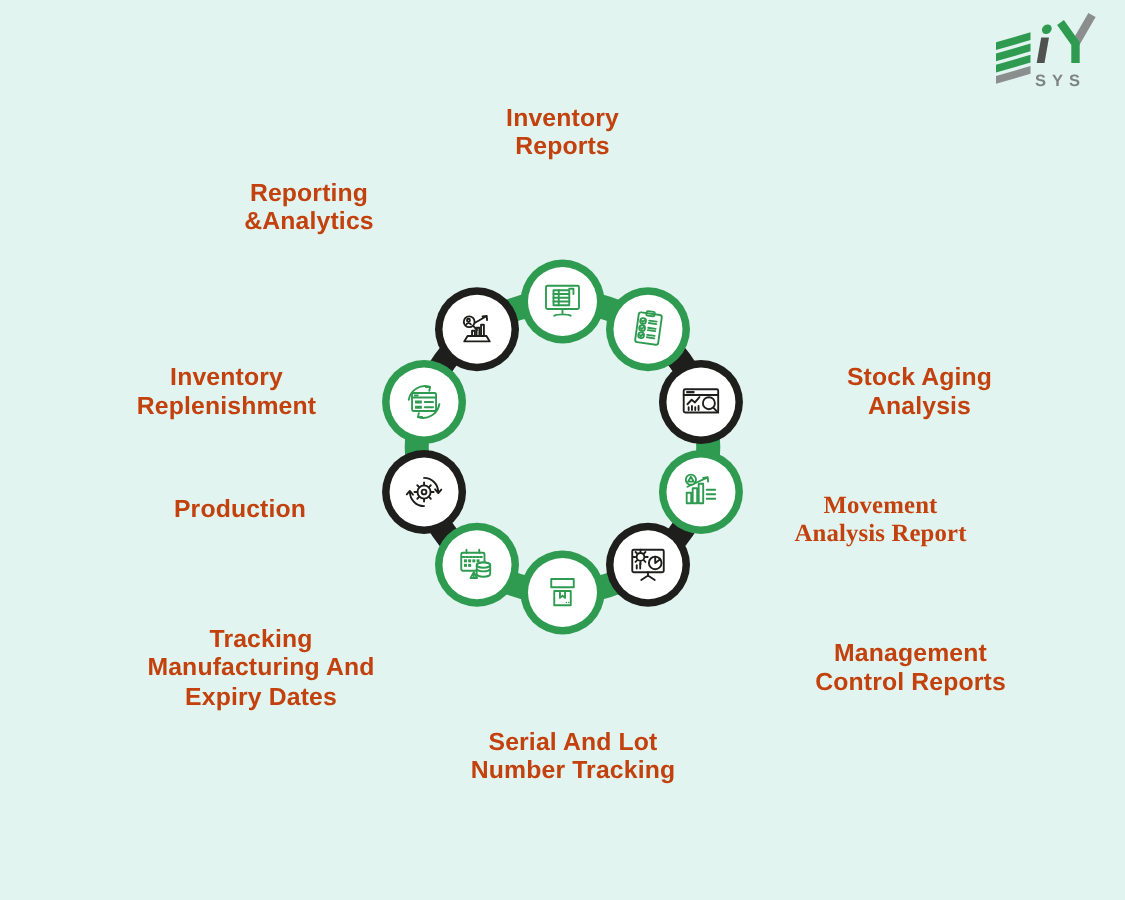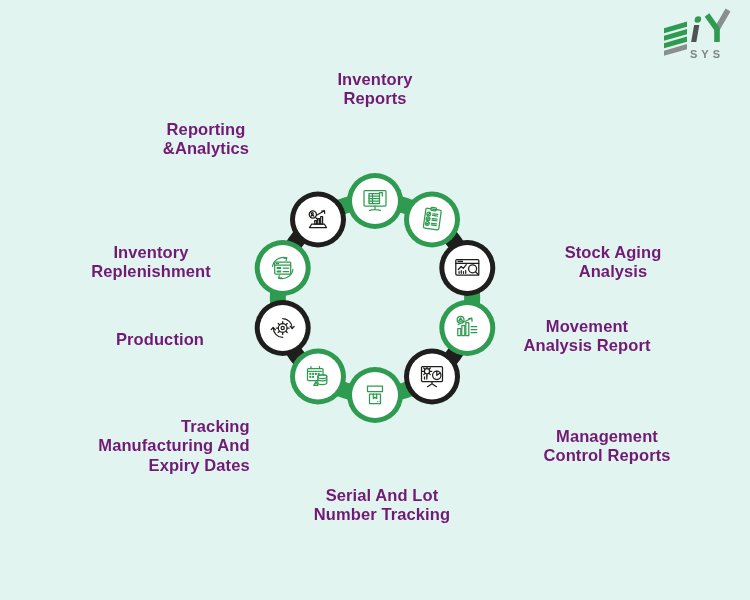--- a/index.html
+++ b/index.html
@@ -5,21 +5,21 @@
   html,body{margin:0;padding:0;}
   .stage{
     position:relative;width:750px;height:600px;overflow:hidden;
     background:#e2f4f0;
     font-family:"Liberation Sans",sans-serif;
   }
   .label{
     position:absolute;transform:translate(-50%,-50%);
     text-align:center;white-space:pre-line;
     font-weight:700;font-size:16.5px;line-height:1.17;
-    color:#701a75;letter-spacing:.1px;
+    color:#c2410c;letter-spacing:.1px;
   }
   .diagram-svg{position:absolute;left:0;top:0;}
   .logo{position:absolute;left:654px;top:3px;}
   .arc{fill:none;stroke-width:16;stroke-linecap:round;}
   .arc.g{stroke:#2E9B50;}
   .arc.b{stroke:#1E1E1C;}
   .node-icon path,.node-icon rect,.node-icon circle,.node-icon ellipse{
     fill:none;stroke:currentColor;stroke-width:1.25;
     stroke-linecap:round;stroke-linejoin:round;
   }
@@ -32,27 +32,27 @@
 </style>
 </head>
 <body>
 
 <div class="stage">
 
   <div class="label" style="left:375px;top:89px;">Inventory
 Reports</div>
   <div class="label" style="left:613px;top:262px;">Stock Aging
 Analysis</div>
-  <div class="label" style="left:587px;top:336px;">Movement
+  <div class="label" style="left:587px;top:346px;font-family:Liberation Serif, serif;">Movement
 Analysis Report</div>
   <div class="label" style="left:575px;top:446px;margin-left:32px;">Management
 Control Reports</div>
   <div class="label" style="left:382px;top:505px;">Serial And Lot
 Number Tracking</div>
-  <div class="label" style="left:174px;top:446px;text-align:right;">Tracking
+  <div class="label" style="left:174px;top:446px;">Tracking
 Manufacturing And
 Expiry Dates</div>
   <div class="label" style="left:160px;top:340px;">Production</div>
   <div class="label" style="left:151px;top:262px;">Inventory
 Replenishment</div>
   <div class="label" style="left:206px;top:139px;">Reporting
 &amp;Analytics</div>
 
   <svg class="diagram-svg" width="750" height="600" viewBox="0 0 750 600">
 

